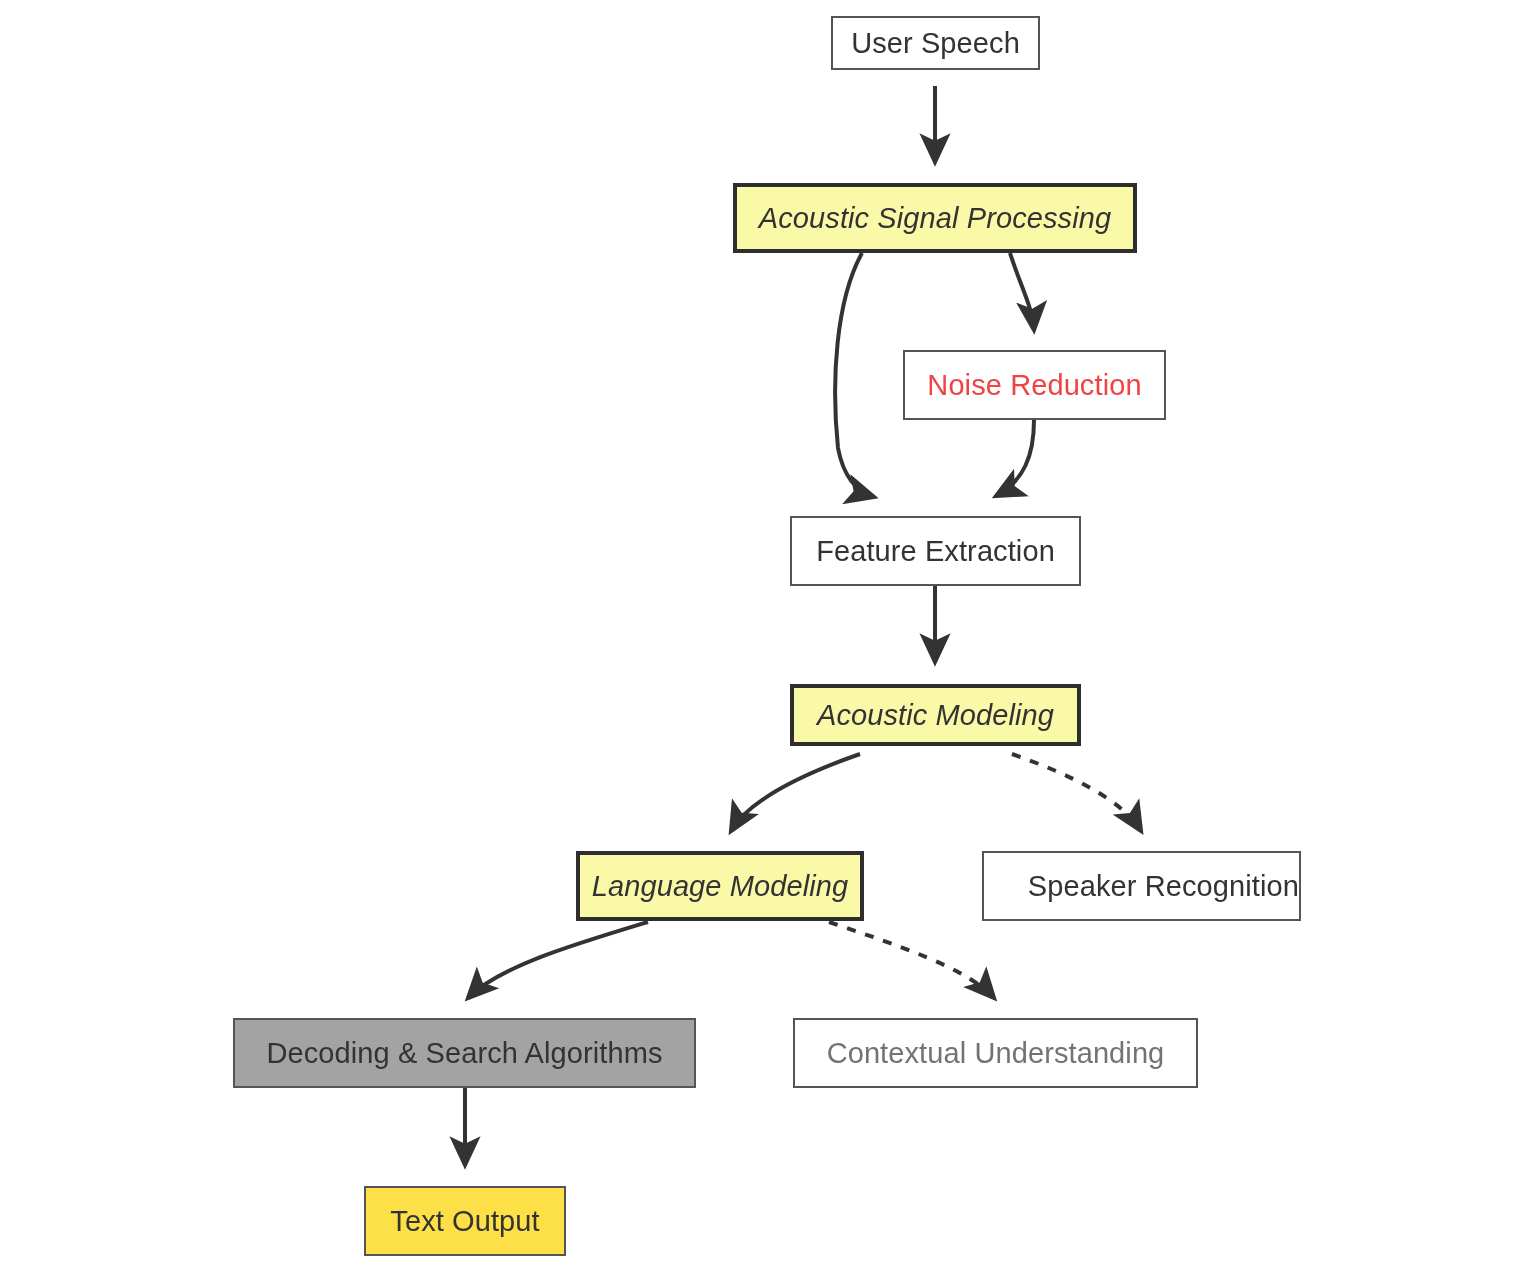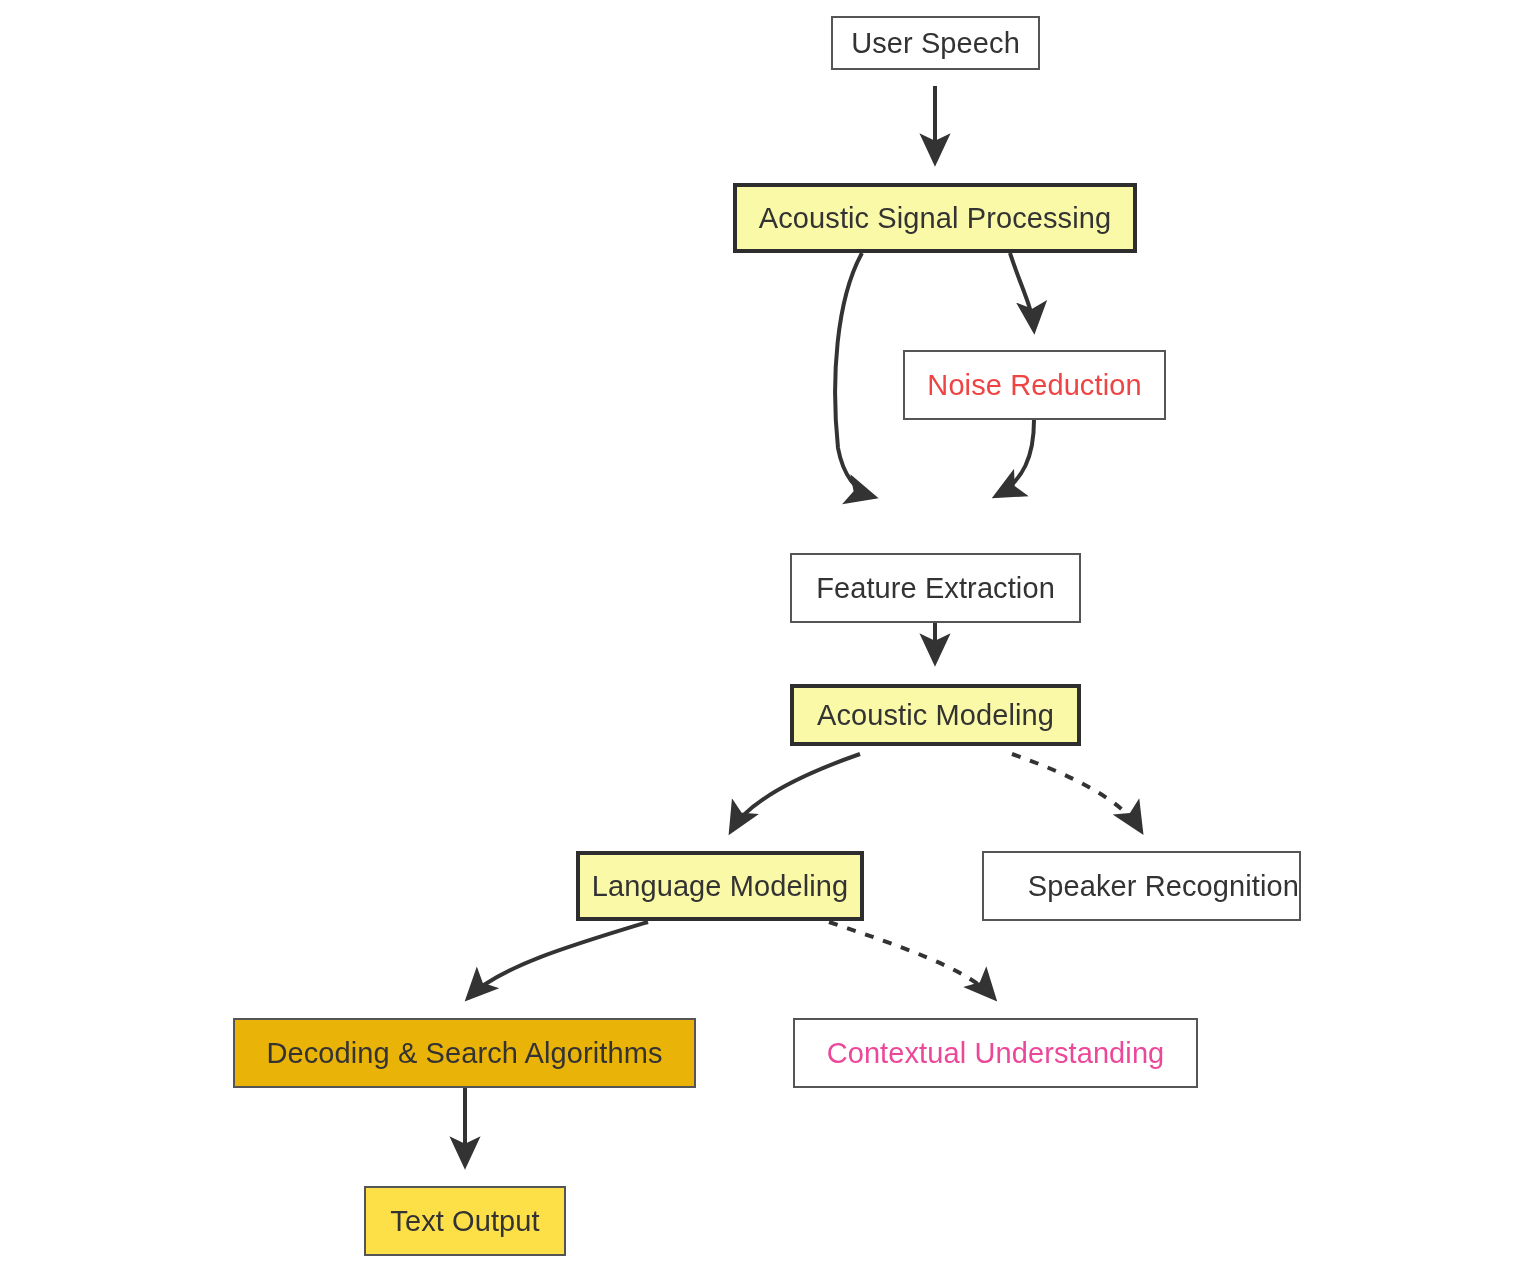--- a/index.html
+++ b/index.html
@@ -37,20 +37,21 @@
     white-space: nowrap;
     z-index: 3;
   }
   .node.plain {
     background: #ffffff;
     border: 2px solid #555555;
   }
   .node.highlight {
     background: #faf9a8;
     border: 4px solid #2e2e2e;
+    font-style: italic;
   }
 </style>
 </head>
 <body>
 
 <div id="canvas">
 
   <svg id="edges" viewBox="0 0 1536 1271" xmlns="http://www.w3.org/2000/svg">
     <defs>
       <marker id="arrowhead" markerWidth="9" markerHeight="9" refX="7.2" refY="4.5" orient="auto" markerUnits="strokeWidth">
@@ -84,36 +85,36 @@
   <div id="nodes">
       <div class="node plain" style="left: 831px; top: 16px; width: 209px; height: 54px; color: rgb(51, 51, 51); background: rgb(255, 255, 255); border-color: rgb(85, 85, 85);">
         <span>User Speech</span>
       </div>
       <div class="node highlight" style="left: 733px; top: 183px; width: 404px; height: 70px; color: rgb(51, 51, 51); background: rgb(250, 249, 168); border-color: rgb(46, 46, 46);">
         <span>Acoustic Signal Processing</span>
       </div>
       <div class="node plain" style="left: 903px; top: 350px; width: 263px; height: 70px; color: #ef4444; background: rgb(255, 255, 255); border-color: rgb(85, 85, 85);">
         <span>Noise Reduction</span>
       </div>
-      <div class="node plain" style="left: 790px; top: 516px; width: 291px; height: 70px; color: rgb(51, 51, 51); background: rgb(255, 255, 255); border-color: rgb(85, 85, 85); margin-top: 37px;">
+      <div class="node plain" style="left: 790px; top: 516px; width: 291px; height: 70px; color: rgb(51, 51, 51); background: rgb(255, 255, 255); border-color: rgb(85, 85, 85);">
         <span>Feature Extraction</span>
       </div>
       <div class="node highlight" style="left: 790px; top: 684px; width: 291px; height: 62px; color: rgb(51, 51, 51); background: rgb(250, 249, 168); border-color: rgb(46, 46, 46);">
         <span>Acoustic Modeling</span>
       </div>
       <div class="node highlight" style="left: 576px; top: 851px; width: 288px; height: 70px; color: rgb(51, 51, 51); background: rgb(250, 249, 168); border-color: rgb(46, 46, 46);">
         <span>Language Modeling</span>
       </div>
       <div class="node plain" style="left: 982px; top: 851px; width: 319px; height: 70px; color: rgb(51, 51, 51); background: rgb(255, 255, 255); border-color: rgb(85, 85, 85); justify-content: flex-end;">
         <span>Speaker Recognition</span>
       </div>
-      <div class="node plain" style="left: 233px; top: 1018px; width: 463px; height: 70px; color: rgb(51, 51, 51); background: #eab308; border-color: rgb(85, 85, 85);">
+      <div class="node plain" style="left: 233px; top: 1018px; width: 463px; height: 70px; color: rgb(51, 51, 51); background: #a3a3a3; border-color: rgb(85, 85, 85);">
         <span>Decoding &amp; Search Algorithms</span>
       </div>
-      <div class="node plain" style="left: 793px; top: 1018px; width: 405px; height: 70px; color: #ec4899; background: rgb(255, 255, 255); border-color: rgb(85, 85, 85);">
+      <div class="node plain" style="left: 793px; top: 1018px; width: 405px; height: 70px; color: #737373; background: rgb(255, 255, 255); border-color: rgb(85, 85, 85);">
         <span>Contextual Understanding</span>
       </div>
       <div class="node plain" style="left: 364px; top: 1186px; width: 202px; height: 70px; color: rgb(51, 51, 51); background: #fde047; border-color: rgb(85, 85, 85);">
         <span>Text Output</span>
       </div>
     </div>
 
 </div>
 
 </body></html>

